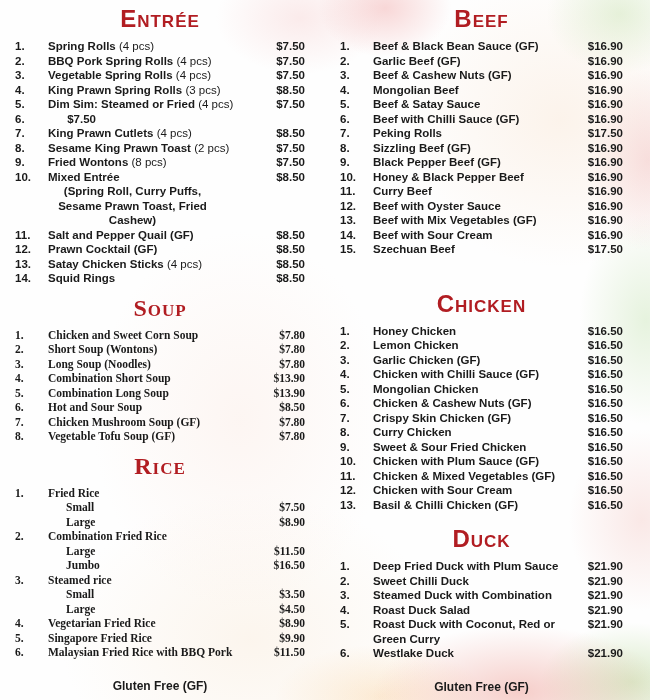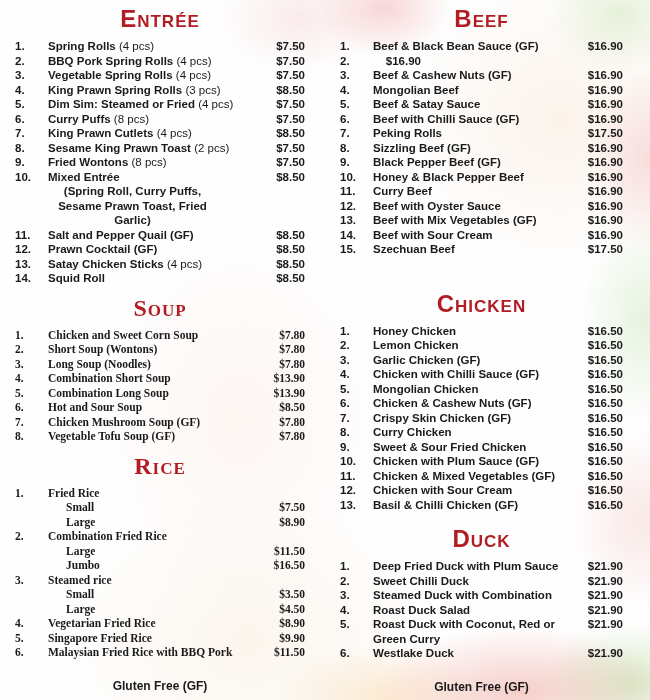--- a/index.html
+++ b/index.html
@@ -80,21 +80,20 @@
           <span class="body">King Prawn Spring Rolls <span class="qty">(3 pcs)</span></span>
           <span class="price">$8.50</span>
         </div>
         <div class="row">
           <span class="num">5.</span>
           <span class="body">Dim Sim: Steamed or Fried <span class="qty">(4 pcs)</span></span>
           <span class="price">$7.50</span>
         </div>
         <div class="row">
           <span class="num">6.</span>
-          <span class="body">Curry Puffs <span class="qty">(8 pcs)</span></span>
           <span class="price">$7.50</span>
         </div>
         <div class="row">
           <span class="num">7.</span>
           <span class="body">King Prawn Cutlets <span class="qty">(4 pcs)</span></span>
           <span class="price">$8.50</span>
         </div>
         <div class="row">
           <span class="num">8.</span>
           <span class="body">Sesame King Prawn Toast <span class="qty">(2 pcs)</span></span>
@@ -115,41 +114,41 @@
           <span class="body">(Spring Roll, Curry Puffs,</span>
           <span class="price"></span>
         </div>
         <div class="row center">
           <span class="num"></span>
           <span class="body">Sesame Prawn Toast, Fried</span>
           <span class="price"></span>
         </div>
         <div class="row center">
           <span class="num"></span>
-          <span class="body">Garlic)</span>
+          <span class="body">Cashew)</span>
           <span class="price"></span>
         </div>
         <div class="row">
           <span class="num">11.</span>
           <span class="body">Salt and Pepper Quail (GF)</span>
           <span class="price">$8.50</span>
         </div>
         <div class="row">
           <span class="num">12.</span>
           <span class="body">Prawn Cocktail (GF)</span>
           <span class="price">$8.50</span>
         </div>
         <div class="row">
           <span class="num">13.</span>
           <span class="body">Satay Chicken Sticks <span class="qty">(4 pcs)</span></span>
           <span class="price">$8.50</span>
         </div>
         <div class="row">
           <span class="num">14.</span>
-          <span class="body">Squid Roll</span>
+          <span class="body">Squid Rings</span>
           <span class="price">$8.50</span>
         </div>
       </section>
       <section class="section s1">
         <h2 class="title">Soup</h2>
         <div class="row">
           <span class="num">1.</span>
           <span class="body">Chicken and Sweet Corn Soup</span>
           <span class="price">$7.80</span>
         </div>
@@ -257,20 +256,21 @@
   <div class="col" id="col-1">
     <section class="section s0">
         <h2 class="title">Beef</h2>
         <div class="row">
           <span class="num">1.</span>
           <span class="body">Beef &amp; Black Bean Sauce (GF)</span>
           <span class="price">$16.90</span>
         </div>
         <div class="row">
           <span class="num">2.</span>
+          <span class="body">Garlic Beef (GF)</span>
           <span class="price">$16.90</span>
         </div>
         <div class="row">
           <span class="num">3.</span>
           <span class="body">Beef &amp; Cashew Nuts (GF)</span>
           <span class="price">$16.90</span>
         </div>
         <div class="row">
           <span class="num">4.</span>
           <span class="body">Mongolian Beef</span>

